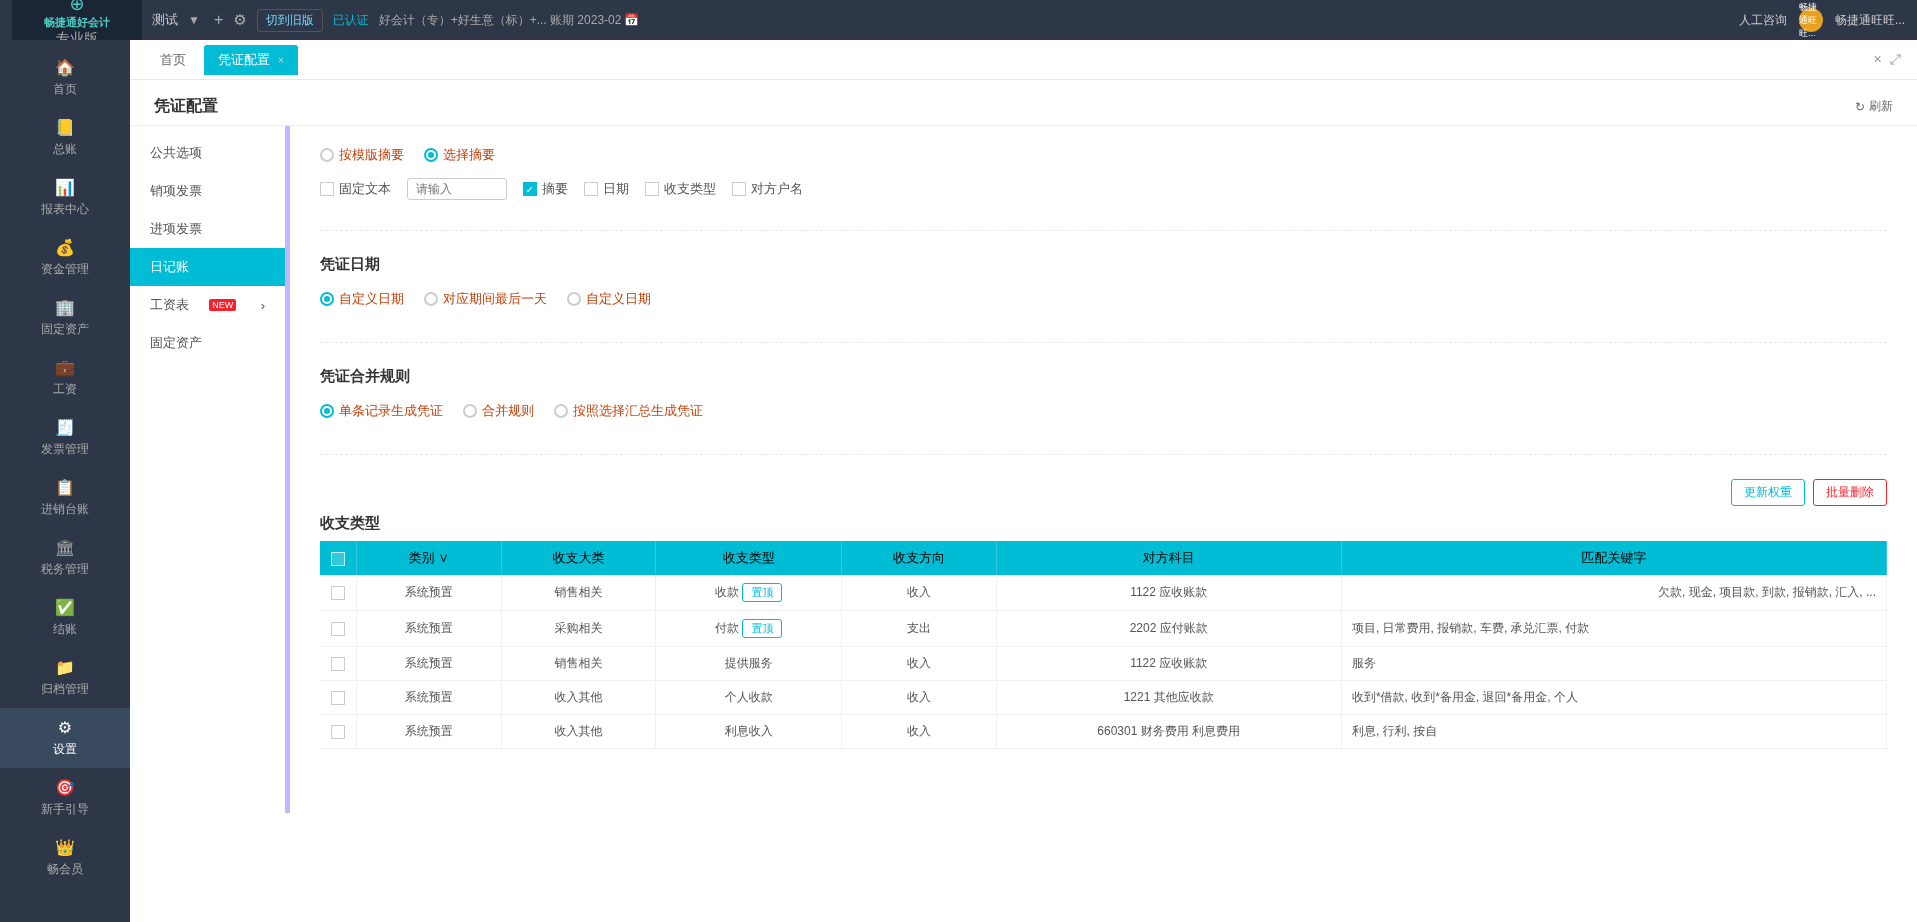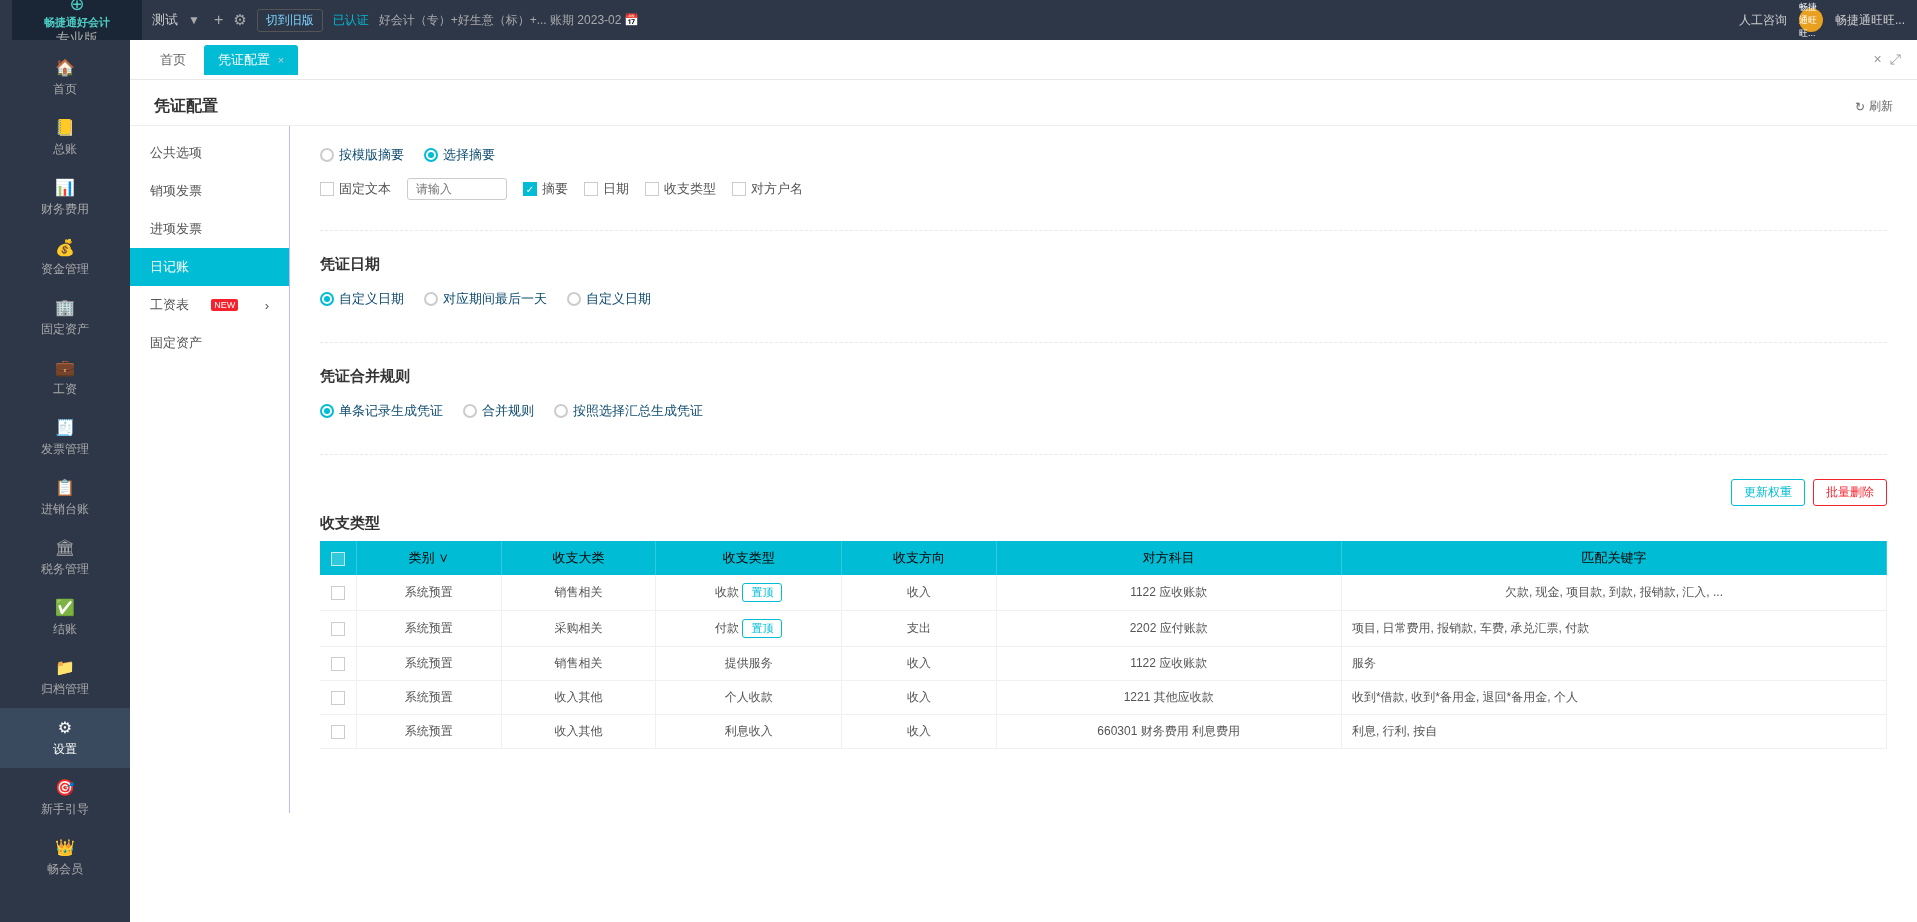--- a/index.html
+++ b/index.html
@@ -33,35 +33,35 @@
     .tabbar-right { display: flex; gap: 8px; color: #999; font-size: 14px; cursor: pointer; }
 
     
     .page-content { flex: 1; overflow-y: auto; background: #fff; }
     .page-header { padding: 16px 24px 8px; border-bottom: 1px solid #eee; display: flex; justify-content: space-between; align-items: center; }
     .page-title { font-size: 16px; font-weight: bold; color: #333; }
     .refresh-btn { font-size: 12px; color: #666; cursor: pointer; display: flex; align-items: center; gap: 4px; }
 
     
     .two-col { display: flex; flex: 1; overflow: hidden; }
-    .left-nav { width: 160px; background: #fff; border-right: 1px solid #c4b5fd; padding: 8px 0; flex-shrink: 0; }
+    .left-nav { width: 160px; background: #fff; border-right: 5px solid #c4b5fd; padding: 8px 0; flex-shrink: 0; }
     .left-nav-item { padding: 10px 20px; font-size: 13px; color: #555; cursor: pointer; }
     .left-nav-item.active { background: #00bcd4; color: #fff; }
     .left-nav-item.has-sub { display: flex; justify-content: space-between; align-items: center; }
     .new-badge { background: #f5222d; color: #fff; font-size: 9px; padding: 1px 3px; border-radius: 2px; }
     .right-content { flex: 1; overflow-y: auto; padding: 20px 30px; }
 
     
     .section { margin-bottom: 24px; border-bottom: 1px dashed #e8e8e8; padding-bottom: 20px; }
     .section:last-child { border-bottom: none; }
     .section-title { font-size: 15px; font-weight: bold; color: #333; margin-bottom: 16px; }
 
     
     .radio-group { display: flex; align-items: center; gap: 20px; margin-bottom: 14px; }
-    .radio-item { display: flex; align-items: center; gap: 5px; font-size: 13px; color: #0c4a6e; cursor: pointer; }
+    .radio-item { display: flex; align-items: center; gap: 5px; font-size: 13px; color: #c2410c; cursor: pointer; }
     .radio-circle { width: 14px; height: 14px; border-radius: 50%; border: 2px solid #ccc; display: flex; align-items: center; justify-content: center; flex-shrink: 0; }
     .radio-circle.checked { border-color: #00bcd4; }
     .radio-dot { width: 6px; height: 6px; border-radius: 50%; background: #00bcd4; }
 
     
     .checkbox-row { display: flex; align-items: center; gap: 16px; margin-bottom: 10px; }
     .checkbox-item { display: flex; align-items: center; gap: 5px; font-size: 13px; color: #555; cursor: pointer; }
     .checkbox-box { width: 14px; height: 14px; border: 1px solid #ccc; display: flex; align-items: center; justify-content: center; background: #fff; flex-shrink: 0; }
     .checkbox-box.checked { background: #00bcd4; border-color: #00bcd4; }
     .checkbox-check { color: #fff; font-size: 10px; }
@@ -118,21 +118,21 @@
     <div class="sidebar-item">
       <span class="sidebar-icon">🏠</span>
       <span>首页</span>
     </div>
     <div class="sidebar-item">
       <span class="sidebar-icon">📒</span>
       <span>总账</span>
     </div>
     <div class="sidebar-item">
       <span class="sidebar-icon">📊</span>
-      <span>财务费用</span>
+      <span>报表中心</span>
     </div>
     <div class="sidebar-item">
       <span class="sidebar-icon">💰</span>
       <span>资金管理</span>
     </div>
     <div class="sidebar-item">
       <span class="sidebar-icon">🏢</span>
       <span>固定资产</span>
     </div>
     <div class="sidebar-item">
@@ -335,21 +335,21 @@
                       <div class="checkbox-box" style="margin:auto;"></div>
                     </td>
                   <td>系统预置</td>
                   <td>销售相关</td>
                   <td>
                     <span>收款</span>
                     <button class="tag-btn">置顶</button>
                   </td>
                   <td>收入</td>
                   <td>1122 应收账款</td>
-                  <td style="text-align:center;max-width:300px;overflow:hidden;text-overflow:ellipsis;white-space:nowrap;">欠款, 现金, 项目款, 到款, 报销款, 汇入, ...</td>
+                  <td style="text-align:right;max-width:300px;overflow:hidden;text-overflow:ellipsis;white-space:nowrap;">欠款, 现金, 项目款, 到款, 报销款, 汇入, ...</td>
                 </tr>
                 <tr class="table-row">
                   <td class="td-checkbox">
                       <div class="checkbox-box" style="margin:auto;"></div>
                     </td>
                   <td>系统预置</td>
                   <td>采购相关</td>
                   <td>
                     <span>付款</span>
                     <button class="tag-btn">置顶</button>

